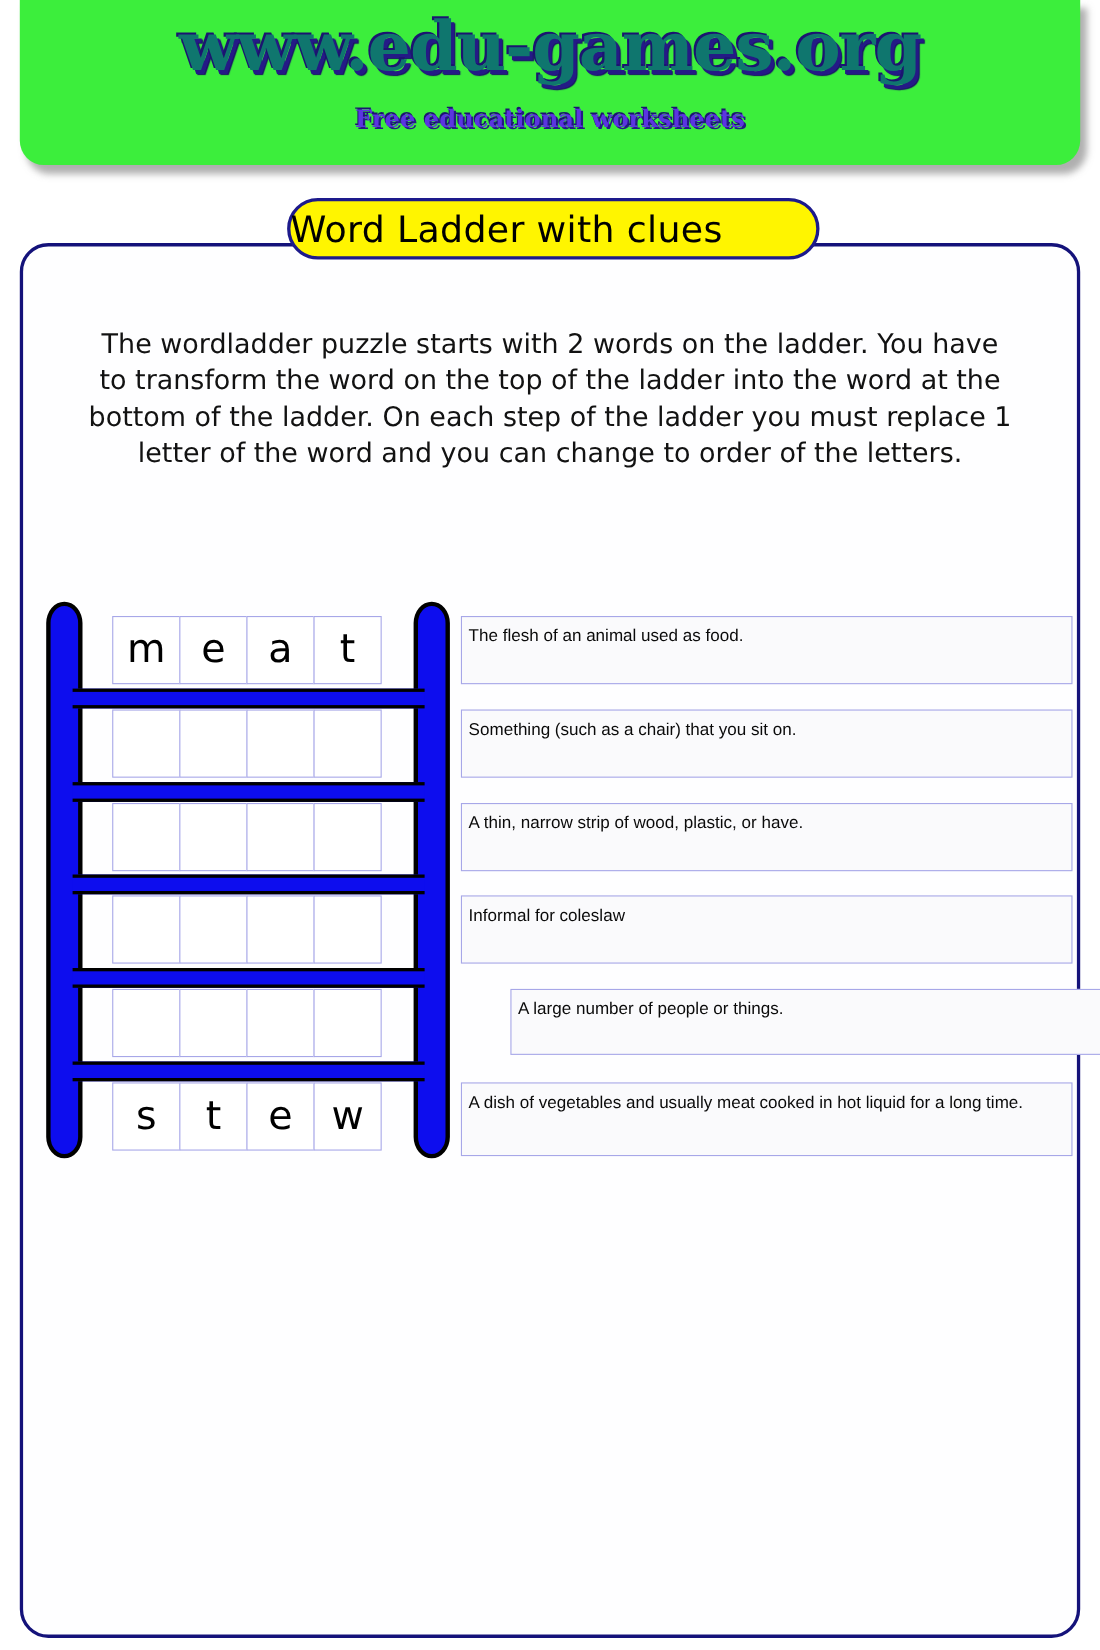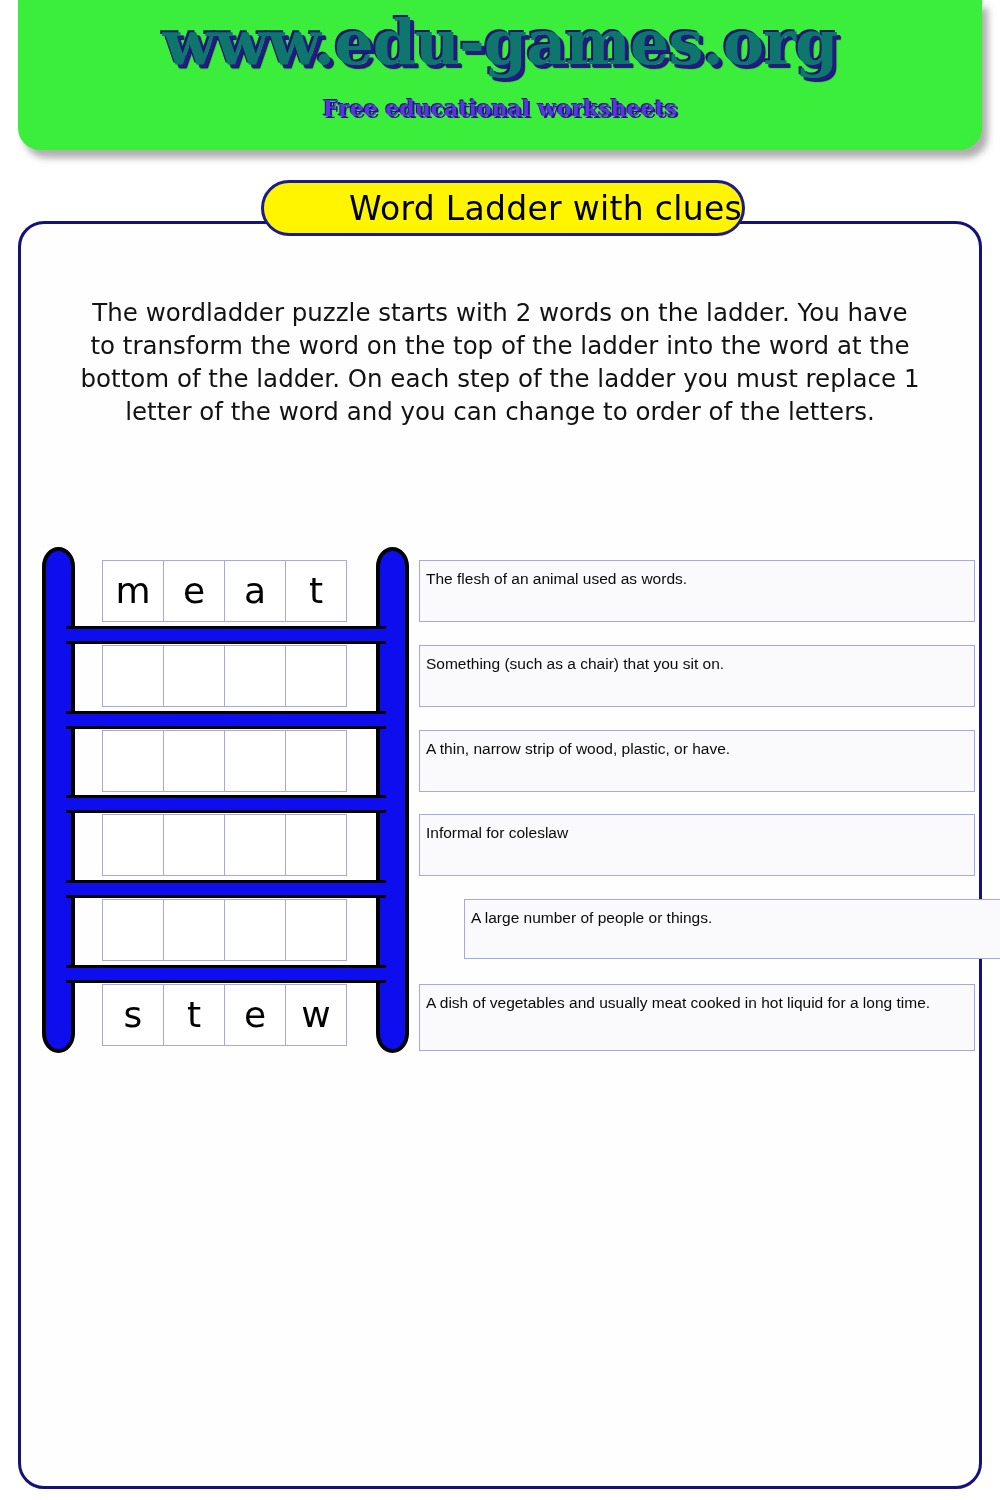--- a/index.html
+++ b/index.html
@@ -73,21 +73,21 @@
   #title-pill {
     position: absolute;
     left: 261px; top: 180px;
     width: 484px; height: 56px;
     background: #FFF500;
     border: 3px solid #1d1a8c;
     border-radius: 28px;
     z-index: 5;
     display: flex;
     align-items: center;
-    justify-content: flex-end;
+    justify-content: flex-start;
   }
   #title-pill-text {
     font-family: "DejaVu Sans", sans-serif;
     font-size: 33px;
     color: #000000;
     white-space: nowrap;
     letter-spacing: 0.3px;
   }
 
   
@@ -236,21 +236,21 @@
         </div>
         <div class="word-row" style="top: 984px;">
           <div class="letter-cell">s</div>
           <div class="letter-cell">t</div>
           <div class="letter-cell">e</div>
           <div class="letter-cell">w</div>
         </div>
       </div>
 
     <div id="clue-list">
-        <div class="clue-box" style="top: 560px; height: 62px;">The flesh of an animal used as words.</div>
+        <div class="clue-box" style="top: 560px; height: 62px;">The flesh of an animal used as food.</div>
         <div class="clue-box" style="top: 645px; height: 62px;">Something (such as a chair) that you sit on.</div>
         <div class="clue-box" style="top: 730px; height: 62px;">A thin, narrow strip of wood, plastic, or have.</div>
         <div class="clue-box" style="top: 814px; height: 62px;">Informal for coleslaw</div>
         <div class="clue-box" style="top: 899px; height: 60px; margin-left: 45px;">A large number of people or things.</div>
         <div class="clue-box" style="top: 984px; height: 67px;">A dish of vegetables and usually meat cooked in hot liquid for a long time.</div>
       </div>
 
   </div>
 
 </div>

